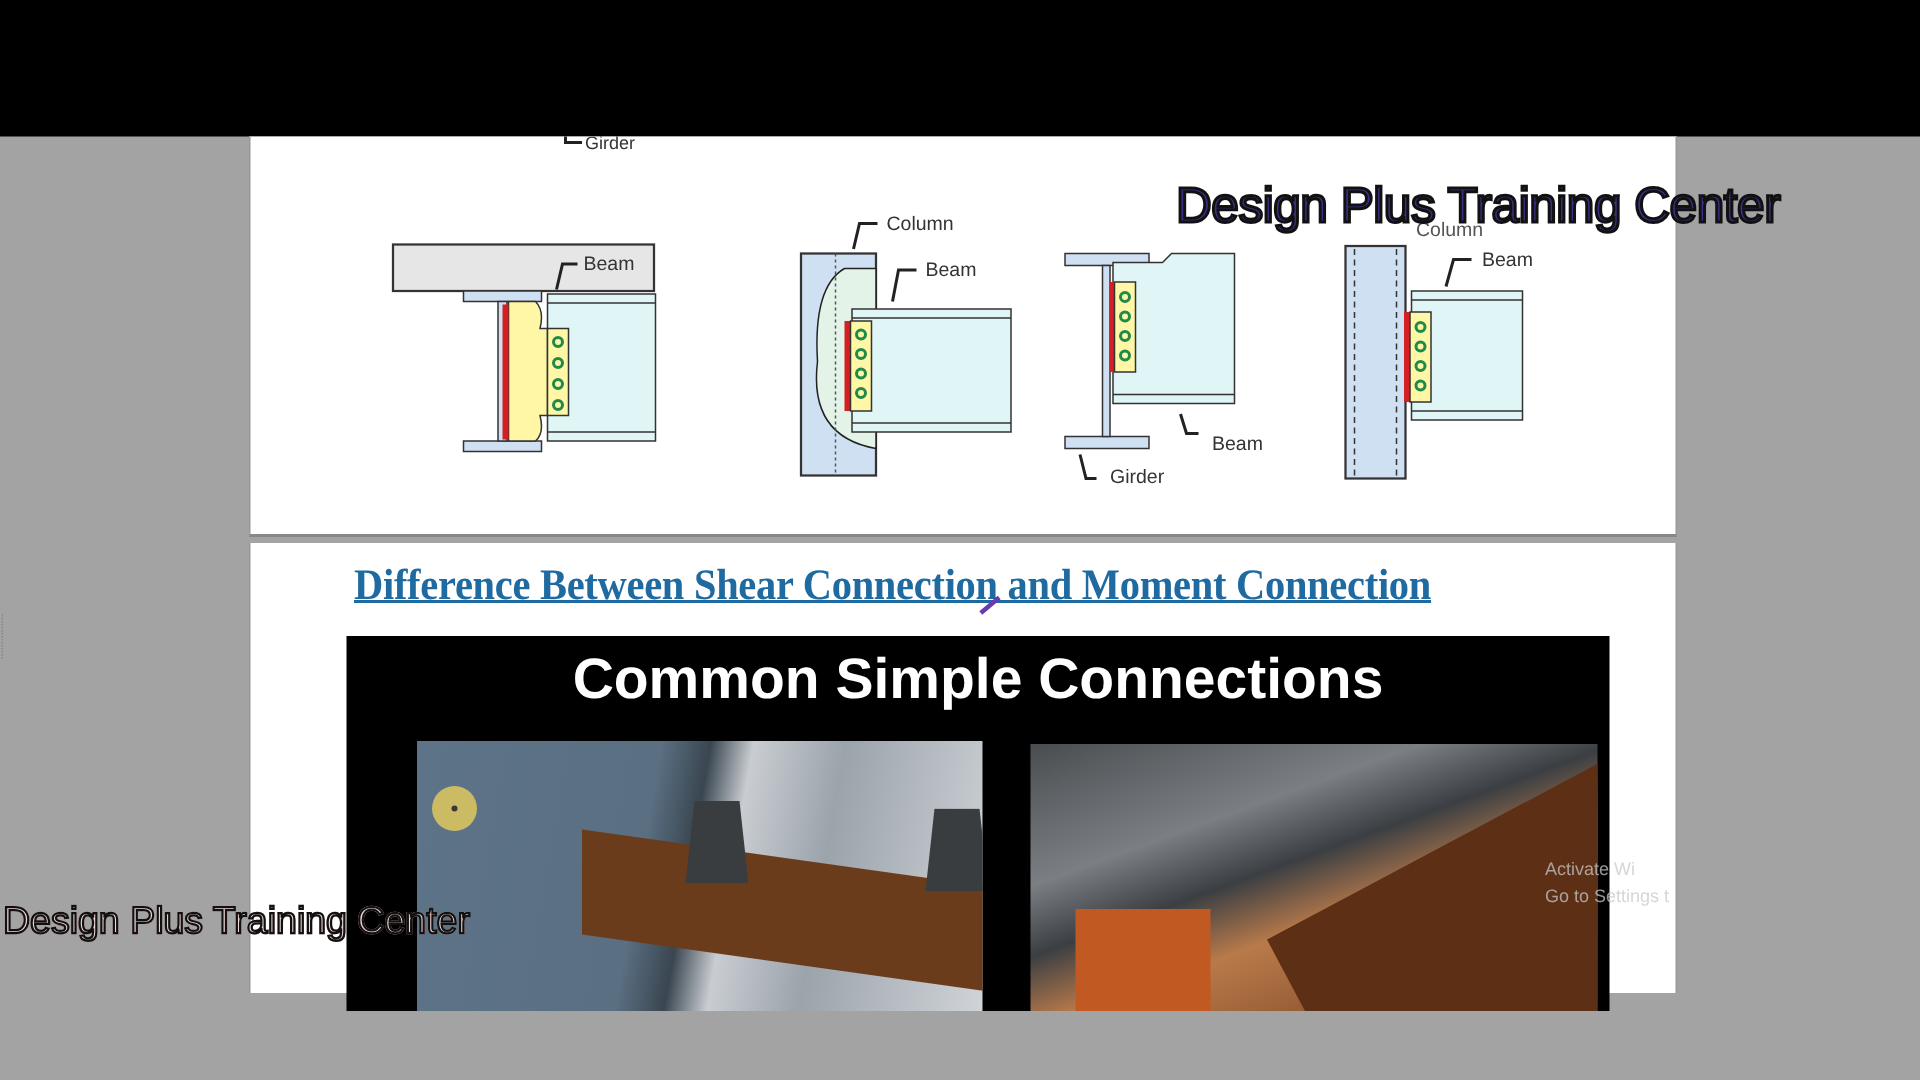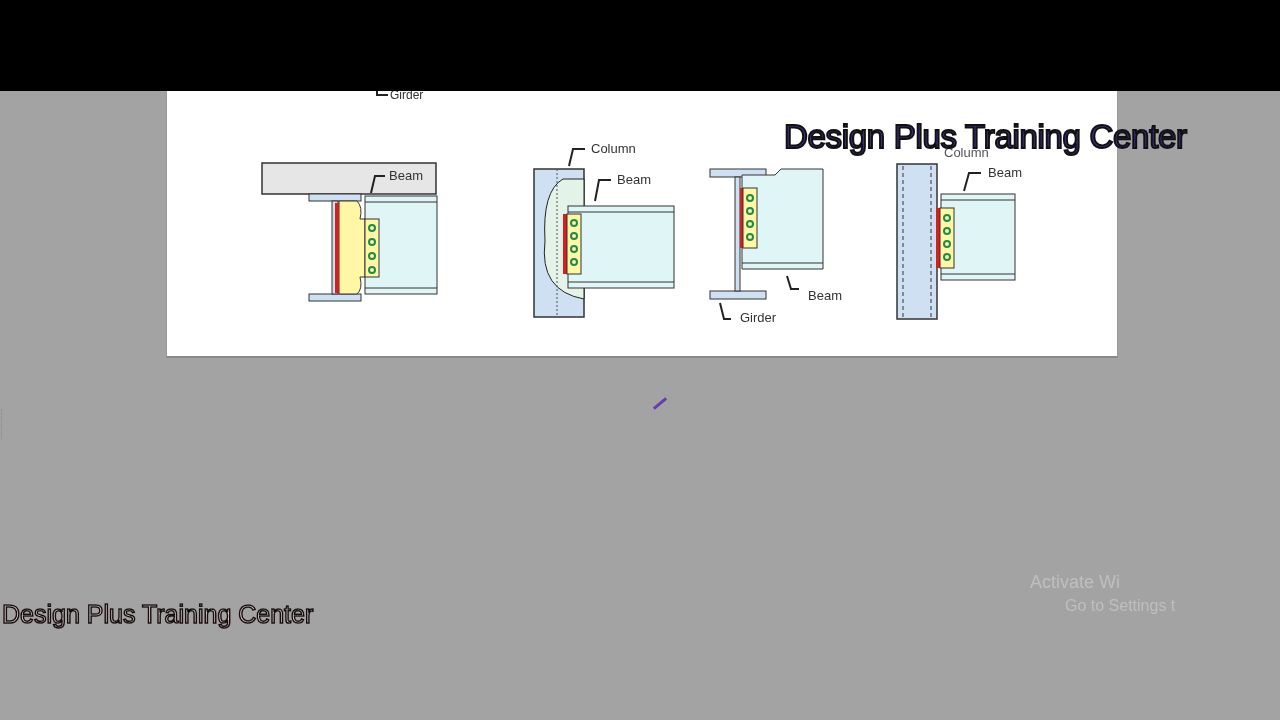--- a/index.html
+++ b/index.html
@@ -19,22 +19,22 @@
   .photo-left .deck{position:absolute;width:60px;height:55px;background:#3a3d40;clip-path:polygon(15% 100%,25% 0,75% 0,85% 100%);}
   .cursor-dot{position:absolute;left:10px;top:30px;width:30px;height:30px;border-radius:50%;background:#d8c460;opacity:.9;}
   .cursor-dot:after{content:"";position:absolute;left:13px;top:13px;width:4px;height:4px;border-radius:50%;background:#333;}
   .photo-right{position:absolute;left:456px;top:72px;width:378px;height:178px;background:linear-gradient(160deg,#4a4d50 0%,#7b7f84 30%,#3b3f43 45%,#b97a4a 60%,#6a3a1c 100%);overflow:hidden;}
   .photo-right .flange{position:absolute;left:180px;top:60px;width:260px;height:160px;background:#5d2f14;transform:rotate(-28deg);}
   .photo-right .orange{position:absolute;left:30px;top:110px;width:90px;height:70px;background:#c05a22;}
   .watermark{position:absolute;font-weight:normal;white-space:nowrap;}
   .wm-top{left:784px;top:118px;font-size:33px;color:#3d2f86;-webkit-text-stroke:2px #111;letter-spacing:-0.3px;}
   .wm-bottom{left:2px;top:600px;font-size:25px;color:#f3d6d6;-webkit-text-stroke:1.5px #111;background:linear-gradient(#f5f5f5,#e28a8a);-webkit-background-clip:text;background-clip:text;}
   .activate{position:absolute;left:1030px;top:572px;color:rgba(200,200,200,.75);}
-  .activate .t1{font-size:18px;}
-  .activate .t2{font-size:16px;margin-top:4px;margin-left:35px;}
+  .activate .t1{font-size:12px;}
+  .activate .t2{font-size:12px;margin-top:4px;}
   .scroll-tick{position:absolute;left:1px;top:318px;width:4px;height:30px;border-left:1px dotted #888;}
   .pen{position:absolute;left:652px;top:402px;width:16px;height:3px;background:#6a3ab0;transform:rotate(-40deg);}
 </style>
 </head>
 <body>
 
 <div class="viewport">
   <div class="scroll-tick"></div>
 
   <div class="page page1">
@@ -110,20 +110,36 @@
         <circle cx="780" cy="150" r="3" fill="none" stroke="#1f8a4a" stroke-width="2"></circle>
         <circle cx="780" cy="163" r="3" fill="none" stroke="#1f8a4a" stroke-width="2"></circle>
         <circle cx="780" cy="176" r="3" fill="none" stroke="#1f8a4a" stroke-width="2"></circle>
         <text x="777" y="76" font-size="13" fill="#555">Column</text>
         <path d="M814 92 L802 92 L797 110" fill="none" stroke="#222" stroke-width="2"></path>
         <text x="821" y="96" font-size="13" fill="#333">Beam</text>
       </g>
     </svg>
   </div>
 
+  <div class="page page2">
+    <div class="heading">Difference Between Shear Connection and Moment Connection</div>
+    <div class="slide">
+      <div class="slide-title">Common Simple Connections</div>
+      <div class="photo-left">
+        <div class="beam"></div>
+        <div class="deck" style="left:170px;top:40px;"></div>
+        <div class="deck" style="left:330px;top:45px;"></div>
+        <div class="cursor-dot"></div>
+      </div>
+      <div class="photo-right">
+        <div class="orange"></div>
+        <div class="flange"></div>
+      </div>
+    </div>
+  </div>
 </div>
 
 <div class="pen"></div>
 
 <div class="watermark wm-top">Design Plus Training Center</div>
 <div class="watermark wm-bottom">Design Plus Training Center</div>
 
 <div class="activate">
   <div class="t1">Activate Wi</div>
   <div class="t2">Go to Settings t</div>

